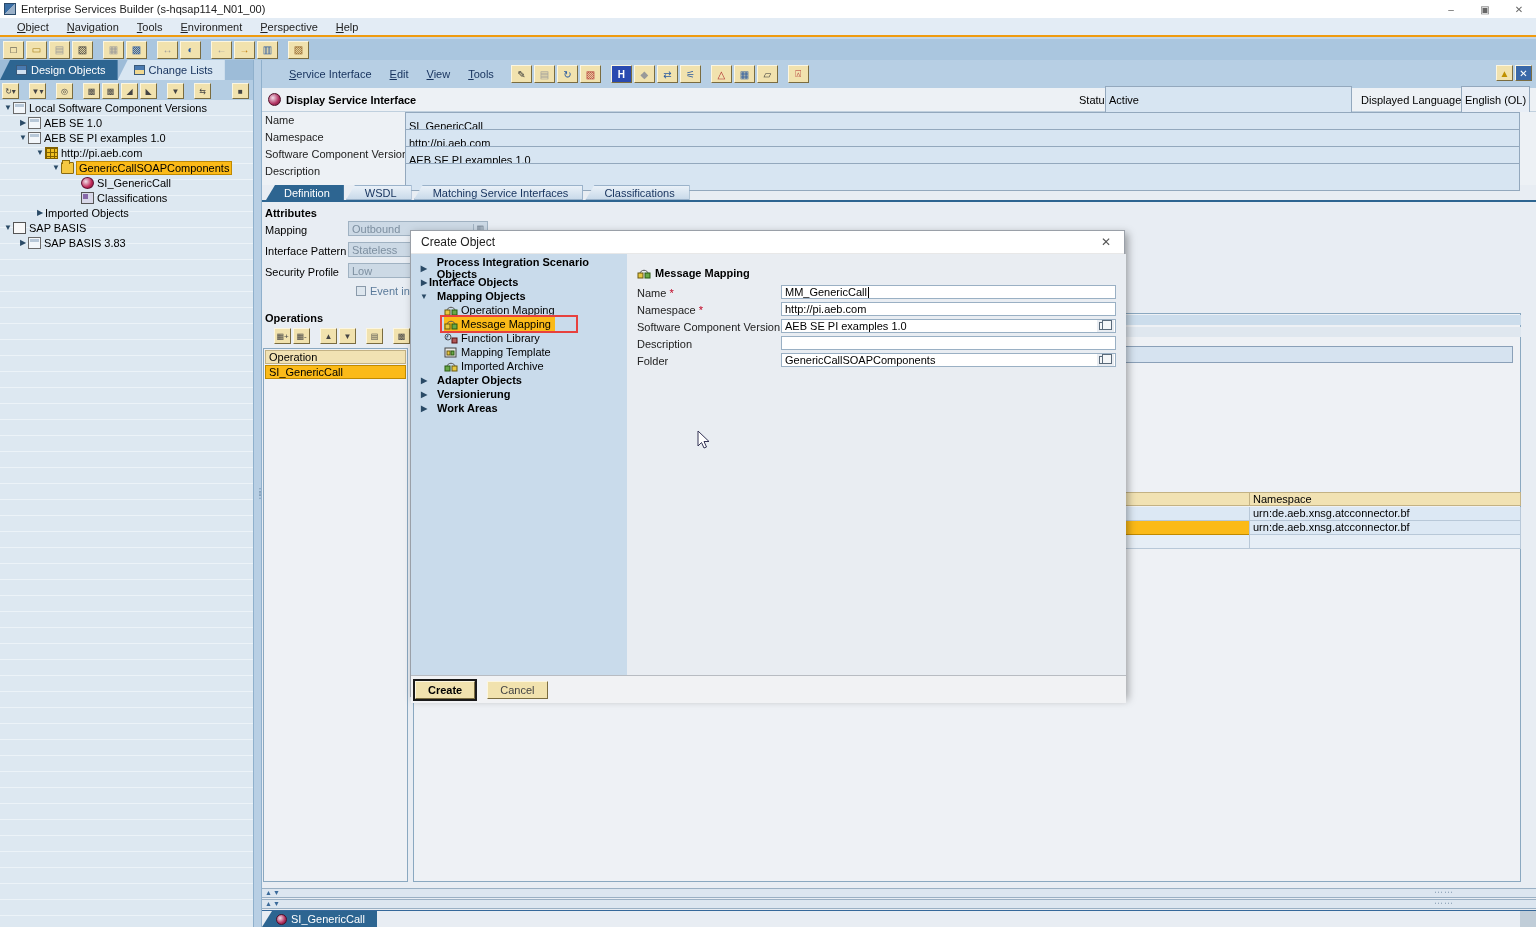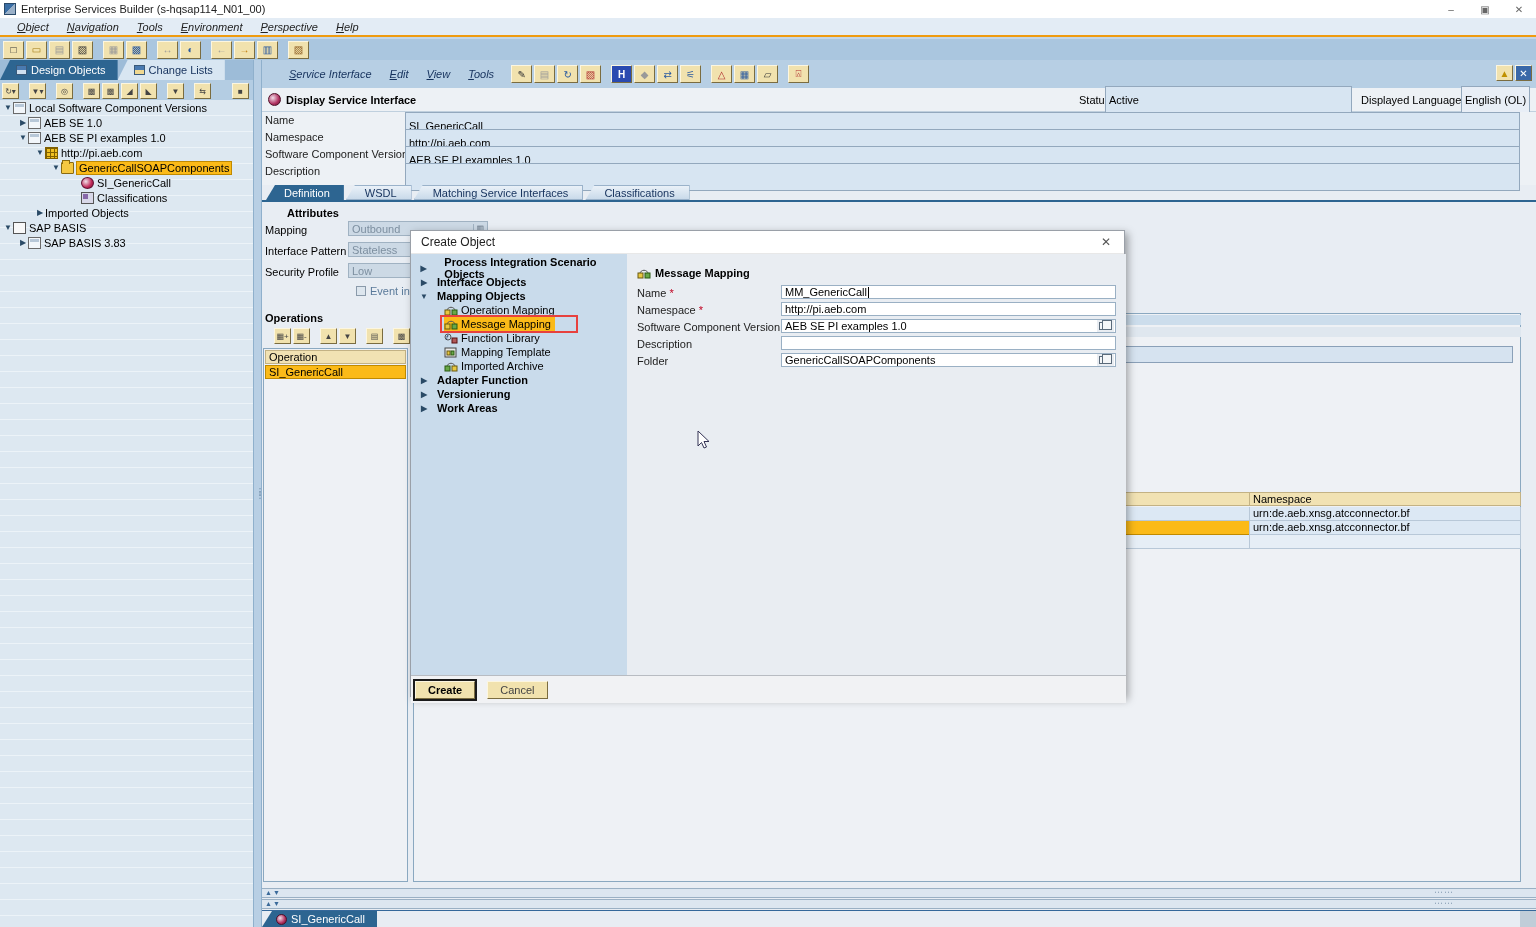--- a/index.html
+++ b/index.html
@@ -8,21 +8,21 @@
   .window { position:relative; width:1536px; height:927px; background:#c3d6e8; overflow:hidden; }
   .abs { position:absolute; }
 
   
   .titlebar { left:0; top:0; width:1536px; height:18px; background:#ffffff; display:flex; align-items:center; padding-left:4px; }
   .app-icon { width:12px; height:12px; background:linear-gradient(135deg,#3a6ea5 50%,#9ab0c8 50%); border:1px solid #2a4a6a; margin-right:5px; }
   .title-text { font-size:11px; color:#222; }
   .win-controls { position:absolute; right:0; top:0; height:18px; display:flex; }
   .win-btn { width:34px; height:18px; display:flex; align-items:center; justify-content:center; color:#666; font-size:10px; }
   .menubar { left:0; top:18px; width:1536px; height:19px; background:#e3ecf5; border-bottom:2px solid #ef9b0f; display:flex; align-items:center; padding-left:8px; }
-  .mi { display:inline-block; padding:1px 9px; color:#222;font-style:italic; }
+  .mi { display:inline-block; padding:1px 9px; color:#222; }
   .mi::first-letter { text-decoration:underline; }
   .toolbar { left:0; top:39px; width:1536px; height:21px; background:#aac6df; display:flex; align-items:center; padding-left:3px; gap:2px; }
   .tbtn { width:21px; height:18px; background:#f1e2ae; border:1px solid #7a6c40; border-top-color:#fcf6e0; border-left-color:#fcf6e0; display:flex; align-items:center; justify-content:center; font-size:10px; color:#333; }
   .tbtn.gray { color:#999; }
   .tsep { width:6px; }
 
   
   .sidebar { left:0; top:60px; width:253px; height:867px; background:#cfdeec; }
   .side-tabs { position:absolute; left:0; top:0; width:253px; height:20px; background:#9dbcd8; display:flex; align-items:flex-end; }
   .stab { height:20px; display:flex; align-items:center; gap:4px; padding:0 12px 0 16px; clip-path:polygon(10px 0,100% 0,100% 100%,0 100%); font-size:11px; }
@@ -279,21 +279,21 @@
     </div>
 
     <div class="tab-row">
       <div class="ctab active">Definition</div>
       <div class="ctab inactive">WSDL</div>
       <div class="ctab inactive">Matching Service Interfaces</div>
       <div class="ctab inactive">Classifications</div>
     </div>
     <div class="abs" style="left:0; top:140px; width:1274px; height:2px; background:#2d6591;"></div>
 
-    <b class="abs" style="left:3px; top:147px;margin-left:22px;">Attributes</b>
+    <b class="abs" style="left:3px; top:147px;">Attributes</b>
     <span class="abs" style="left:3px; top:164px;">Mapping</span>
     <div class="dis-field abs" style="left:86px; top:161px; width:140px;">
       <span>Outbound</span>
       <span style="font-size:8px; color:#5a6a7a; border-left:1px solid #a0b2c2; padding-left:2px;">▥</span>
     </div>
     <span class="abs" style="left:3px; top:185px;">Interface Pattern</span>
     <div class="dis-field abs" style="left:86px; top:182px; width:140px;">
       <span>Stateless</span>
     </div>
     <span class="abs" style="left:3px; top:206px;">Security Profile</span>
@@ -365,25 +365,25 @@
 
   <div class="abs dialog">
     <div class="dlg-title">
       <span>Create Object</span>
       <span class="dlg-close">✕</span>
     </div>
 
     <div class="dlg-tree">
       <div class="dt-row dt-bold">
         <span class="tri">▶</span>
-        <span style="margin-left:16px;">Process Integration Scenario Objects</span>
+        <span style="margin-left:8px;">Process Integration Scenario Objects</span>
       </div>
       <div class="dt-row dt-bold">
         <span class="tri">▶</span>
-        <span style="margin-left:8px;">Interface Objects</span>
+        <span style="">Interface Objects</span>
       </div>
       <div class="dt-row dt-bold">
         <span class="tri">▼</span>
         <span style="margin-left:8px;">Mapping Objects</span>
       </div>
       <div class="dt-row">
         <span class="dt-icon">
           <svg class="map-svg" width="14" height="11">
               <path d="M3 6 C3 1,11 1,11 6" stroke="#555" fill="none"></path>
               <rect x="1" y="5" width="5" height="5" fill="#e8c840" stroke="#6a5a10"></rect>
@@ -430,21 +430,21 @@
           <svg class="map-svg" width="14" height="11">
               <path d="M3 6 C3 1,11 1,11 6" stroke="#555" fill="none"></path>
               <rect x="1" y="5" width="5" height="5" fill="#68a848" stroke="#2a5a10"></rect>
               <rect x="8" y="5" width="5" height="5" fill="#e8c840" stroke="#6a5a10"></rect>
             </svg>
         </span>
         <span>Imported Archive</span>
       </div>
       <div class="dt-row dt-bold">
         <span class="tri">▶</span>
-        <span style="margin-left:8px;">Adapter Function</span>
+        <span style="margin-left:8px;">Adapter Objects</span>
       </div>
       <div class="dt-row dt-bold">
         <span class="tri">▶</span>
         <span style="margin-left:8px;text-align:right;">Versionierung</span>
       </div>
       <div class="dt-row dt-bold">
         <span class="tri">▶</span>
         <span style="margin-left:8px;">Work Areas</span>
       </div>
     </div>

